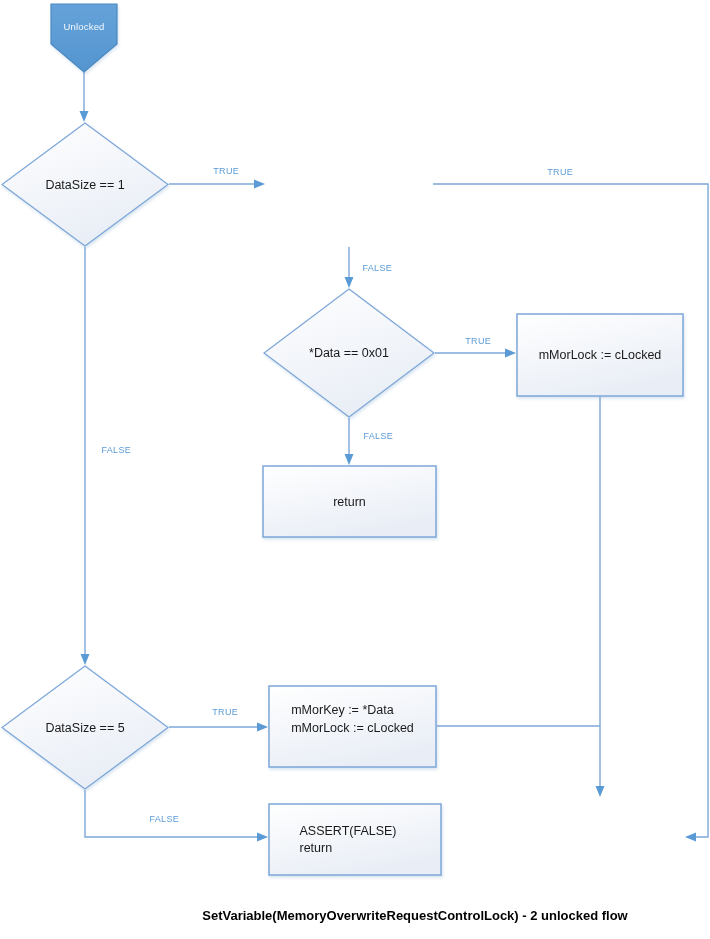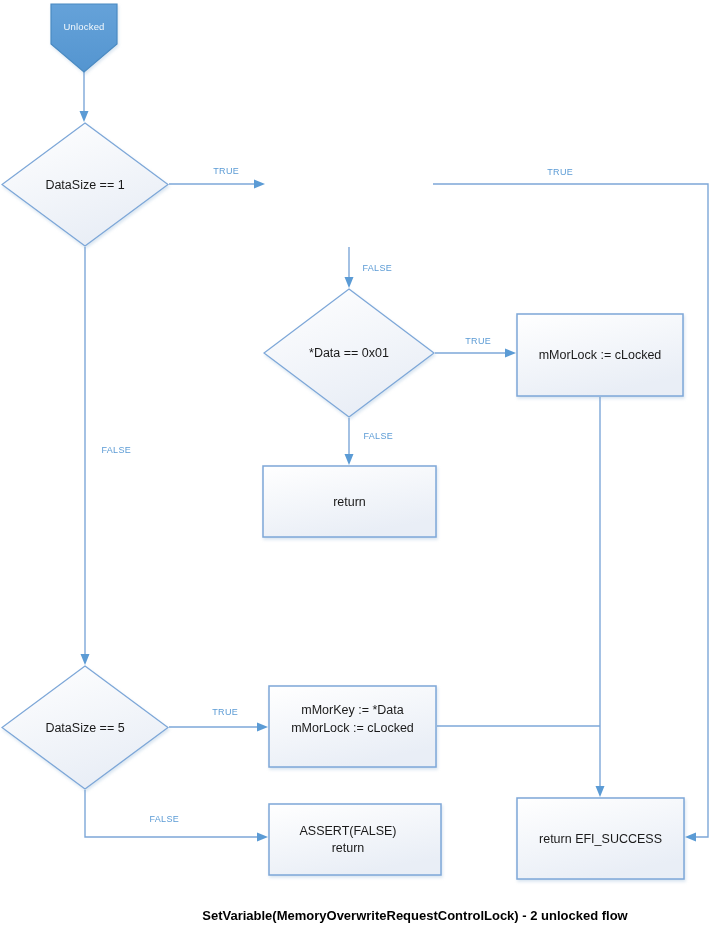--- a/index.html
+++ b/index.html
@@ -1,21 +1,21 @@
 <!DOCTYPE html>
 <html><head>
 <meta charset="utf-8">
 <style>
   html,body{margin:0;padding:0;background:#ffffff;}
   #canvas{position:relative;width:710px;height:939px;background:#ffffff;
           font-family:"Liberation Sans",sans-serif;overflow:hidden;}
   #connector-layer{position:absolute;left:0;top:0;width:710px;height:939px;}
   .node{position:absolute;display:flex;align-items:center;justify-content:center;}
   .node > svg{position:absolute;left:0;top:0;filter:drop-shadow(1.5px 2px 1.5px rgba(120,160,200,0.28));}
-  .node-label{position:relative;z-index:2;text-align:center;color:#1a1a1a;
+  .node-label{position:relative;z-index:2;color:#1a1a1a;
               font-size:12.5px;line-height:18px;}
   .start-label{color:#f4f9fd;font-size:9.5px;letter-spacing:.2px;margin-top:-22px;}
   .edge-label{position:absolute;width:44px;text-align:right;font-size:9px;
               color:#5b9bd5;letter-spacing:.3px;z-index:3;}
   .diagram-title{position:absolute;left:100px;top:908px;width:630px;text-align:center;
                  font-size:13px;font-weight:bold;color:#000000;}
   .edge-line{stroke:#7da7d8;stroke-width:1.4;fill:none;}
   .arrow-head{fill:#5b9bd5;stroke:none;}
 </style>
 </head>
@@ -149,22 +149,16 @@
   <div class="node" style="left:268px;top:803px;width:160px;height:73px;">
     <svg width="174" height="73" viewBox="0 0 174 73">
       <rect x="1" y="1" width="172" height="71" fill="url(#nodeGrad)" stroke="#7da7d8" stroke-width="1.5"></rect>
     </svg>
     <div class="node-label" style="line-height:17px;">
       <div>ASSERT(FALSE)</div>
       <div>return</div>
     </div>
   </div>
 
-  <div class="node" style="left:516px;top:797px;width:169px;height:83px;">
-    <svg width="169" height="83" viewBox="0 0 169 83">
-      <rect x="1" y="1" width="167" height="81" fill="url(#nodeGrad)" stroke="#7da7d8" stroke-width="1.5"></rect>
-    </svg>
-    <div class="node-label">return EFI_SUCCESS</div>
-  </div>
 
   <div class="diagram-title">SetVariable(MemoryOverwriteRequestControlLock) - 2 unlocked flow</div>
 
 </div>
 
 </body></html>

